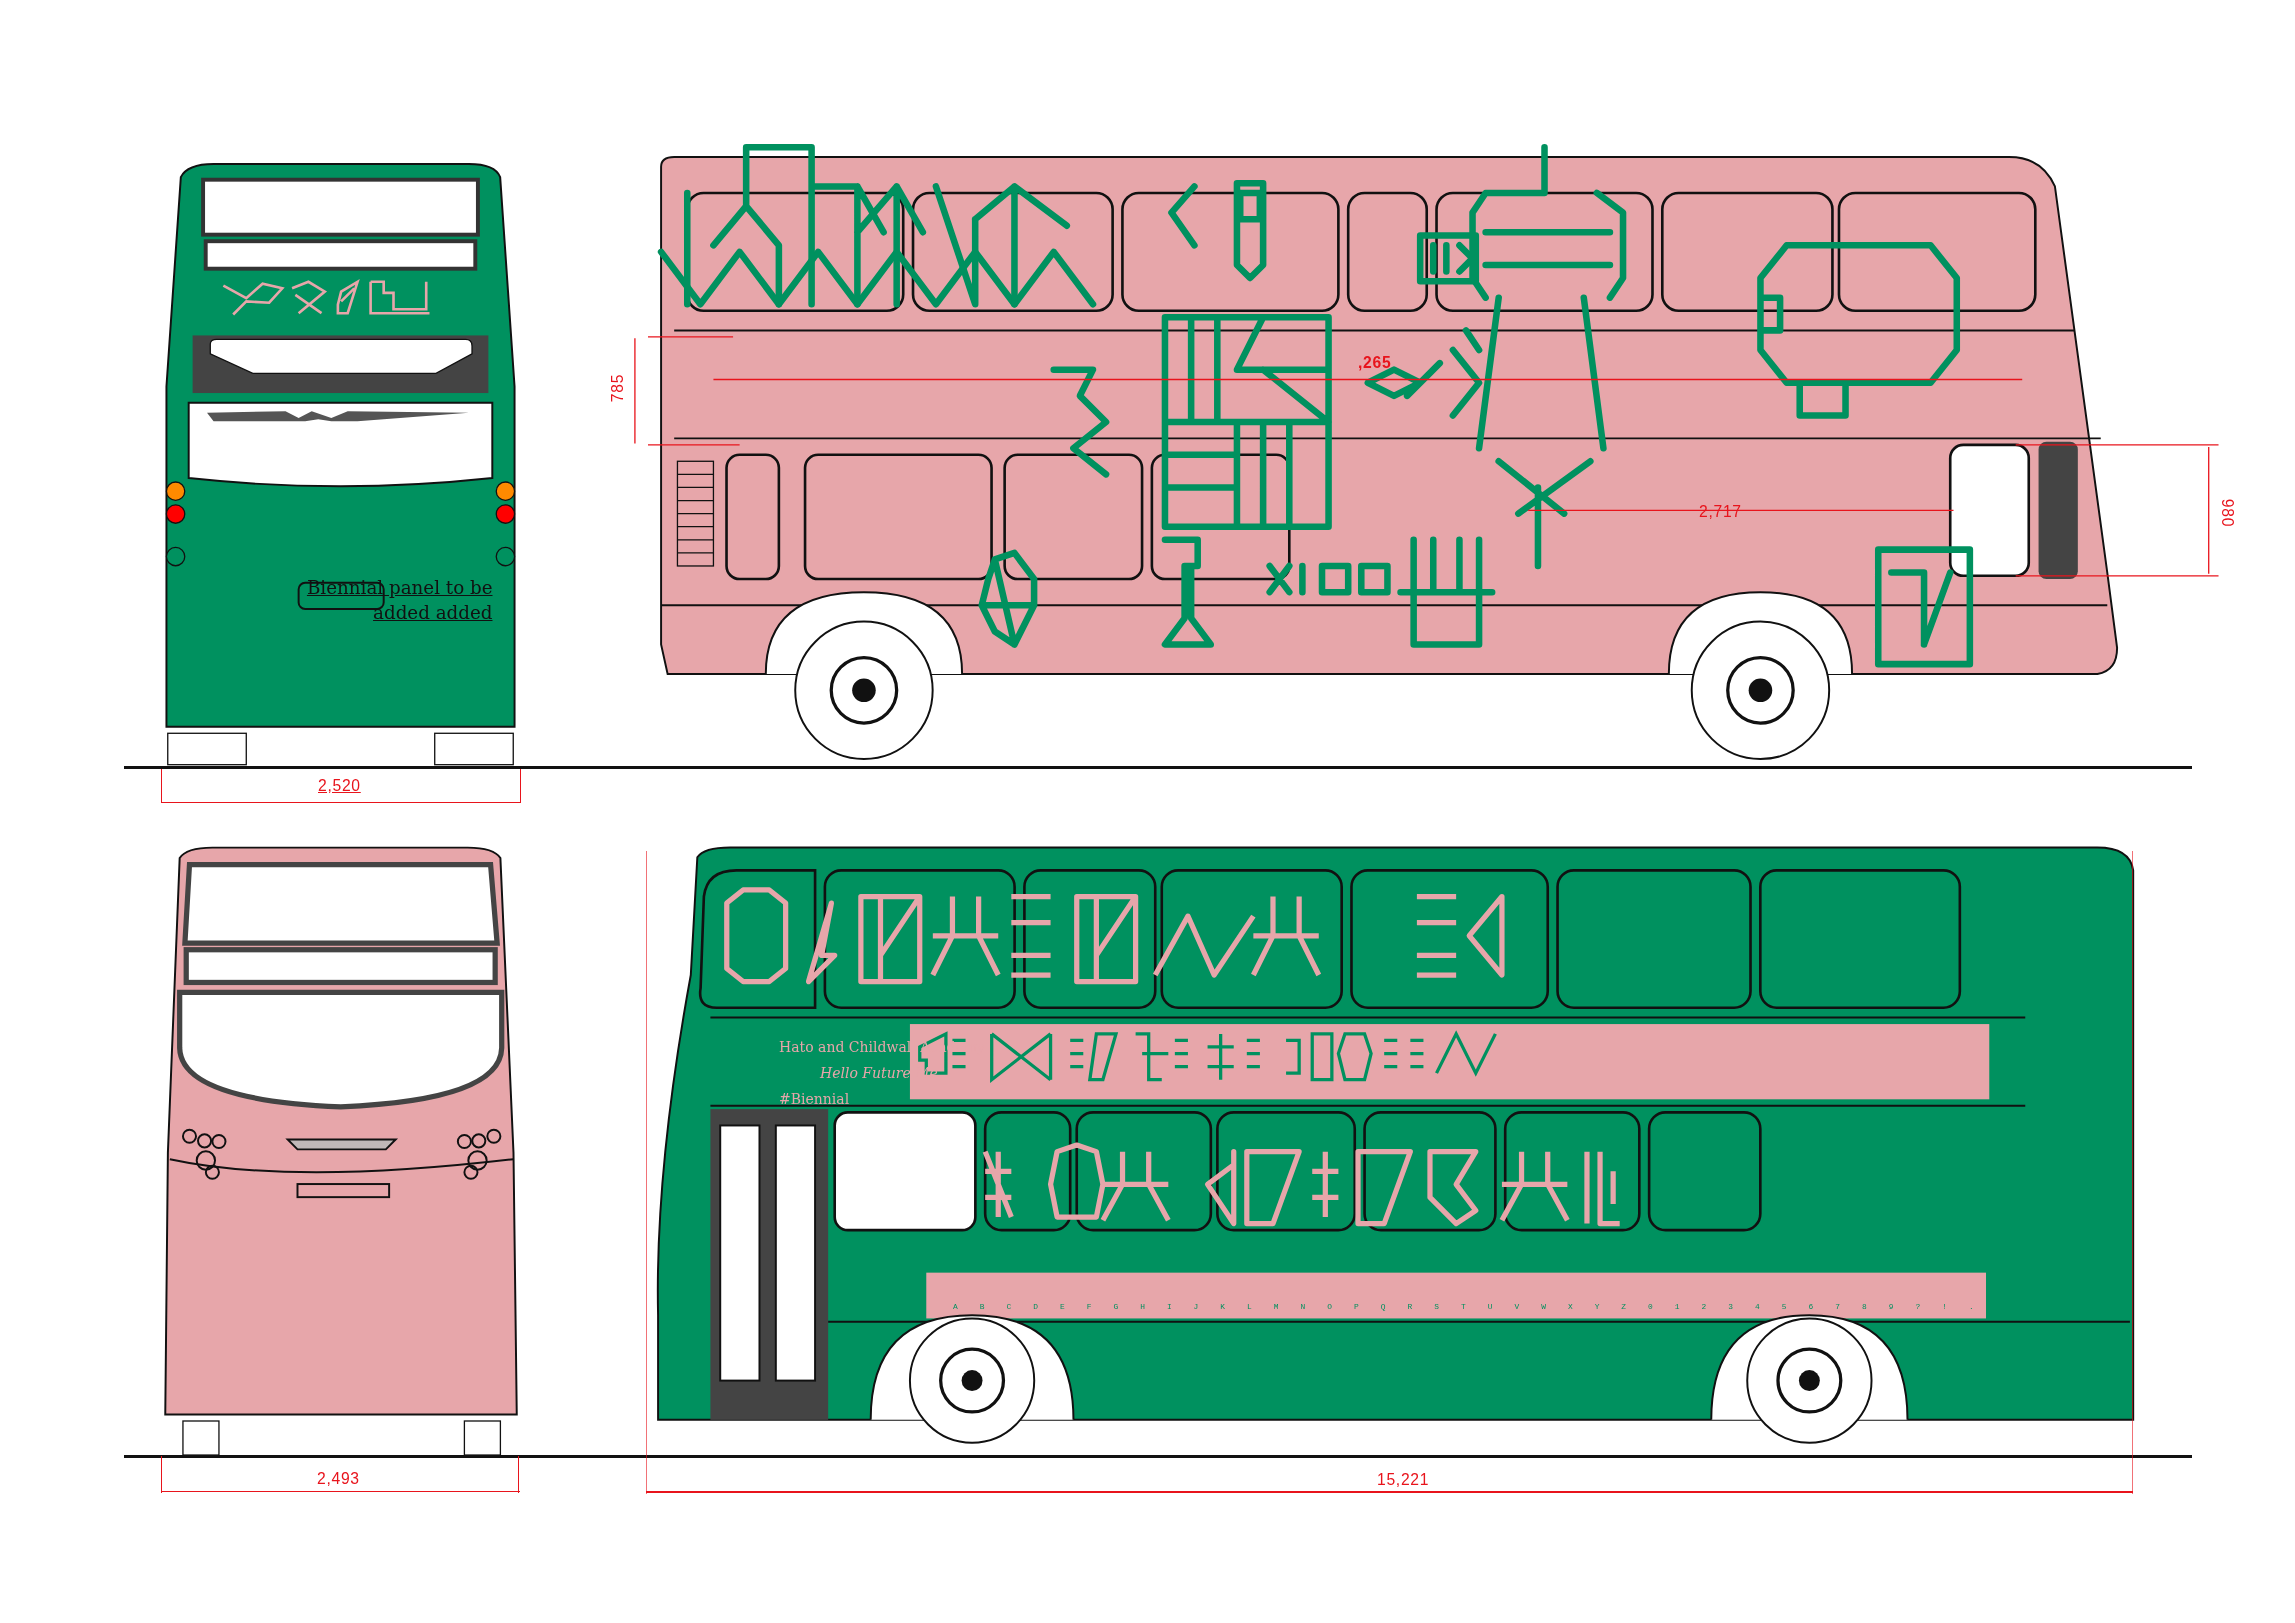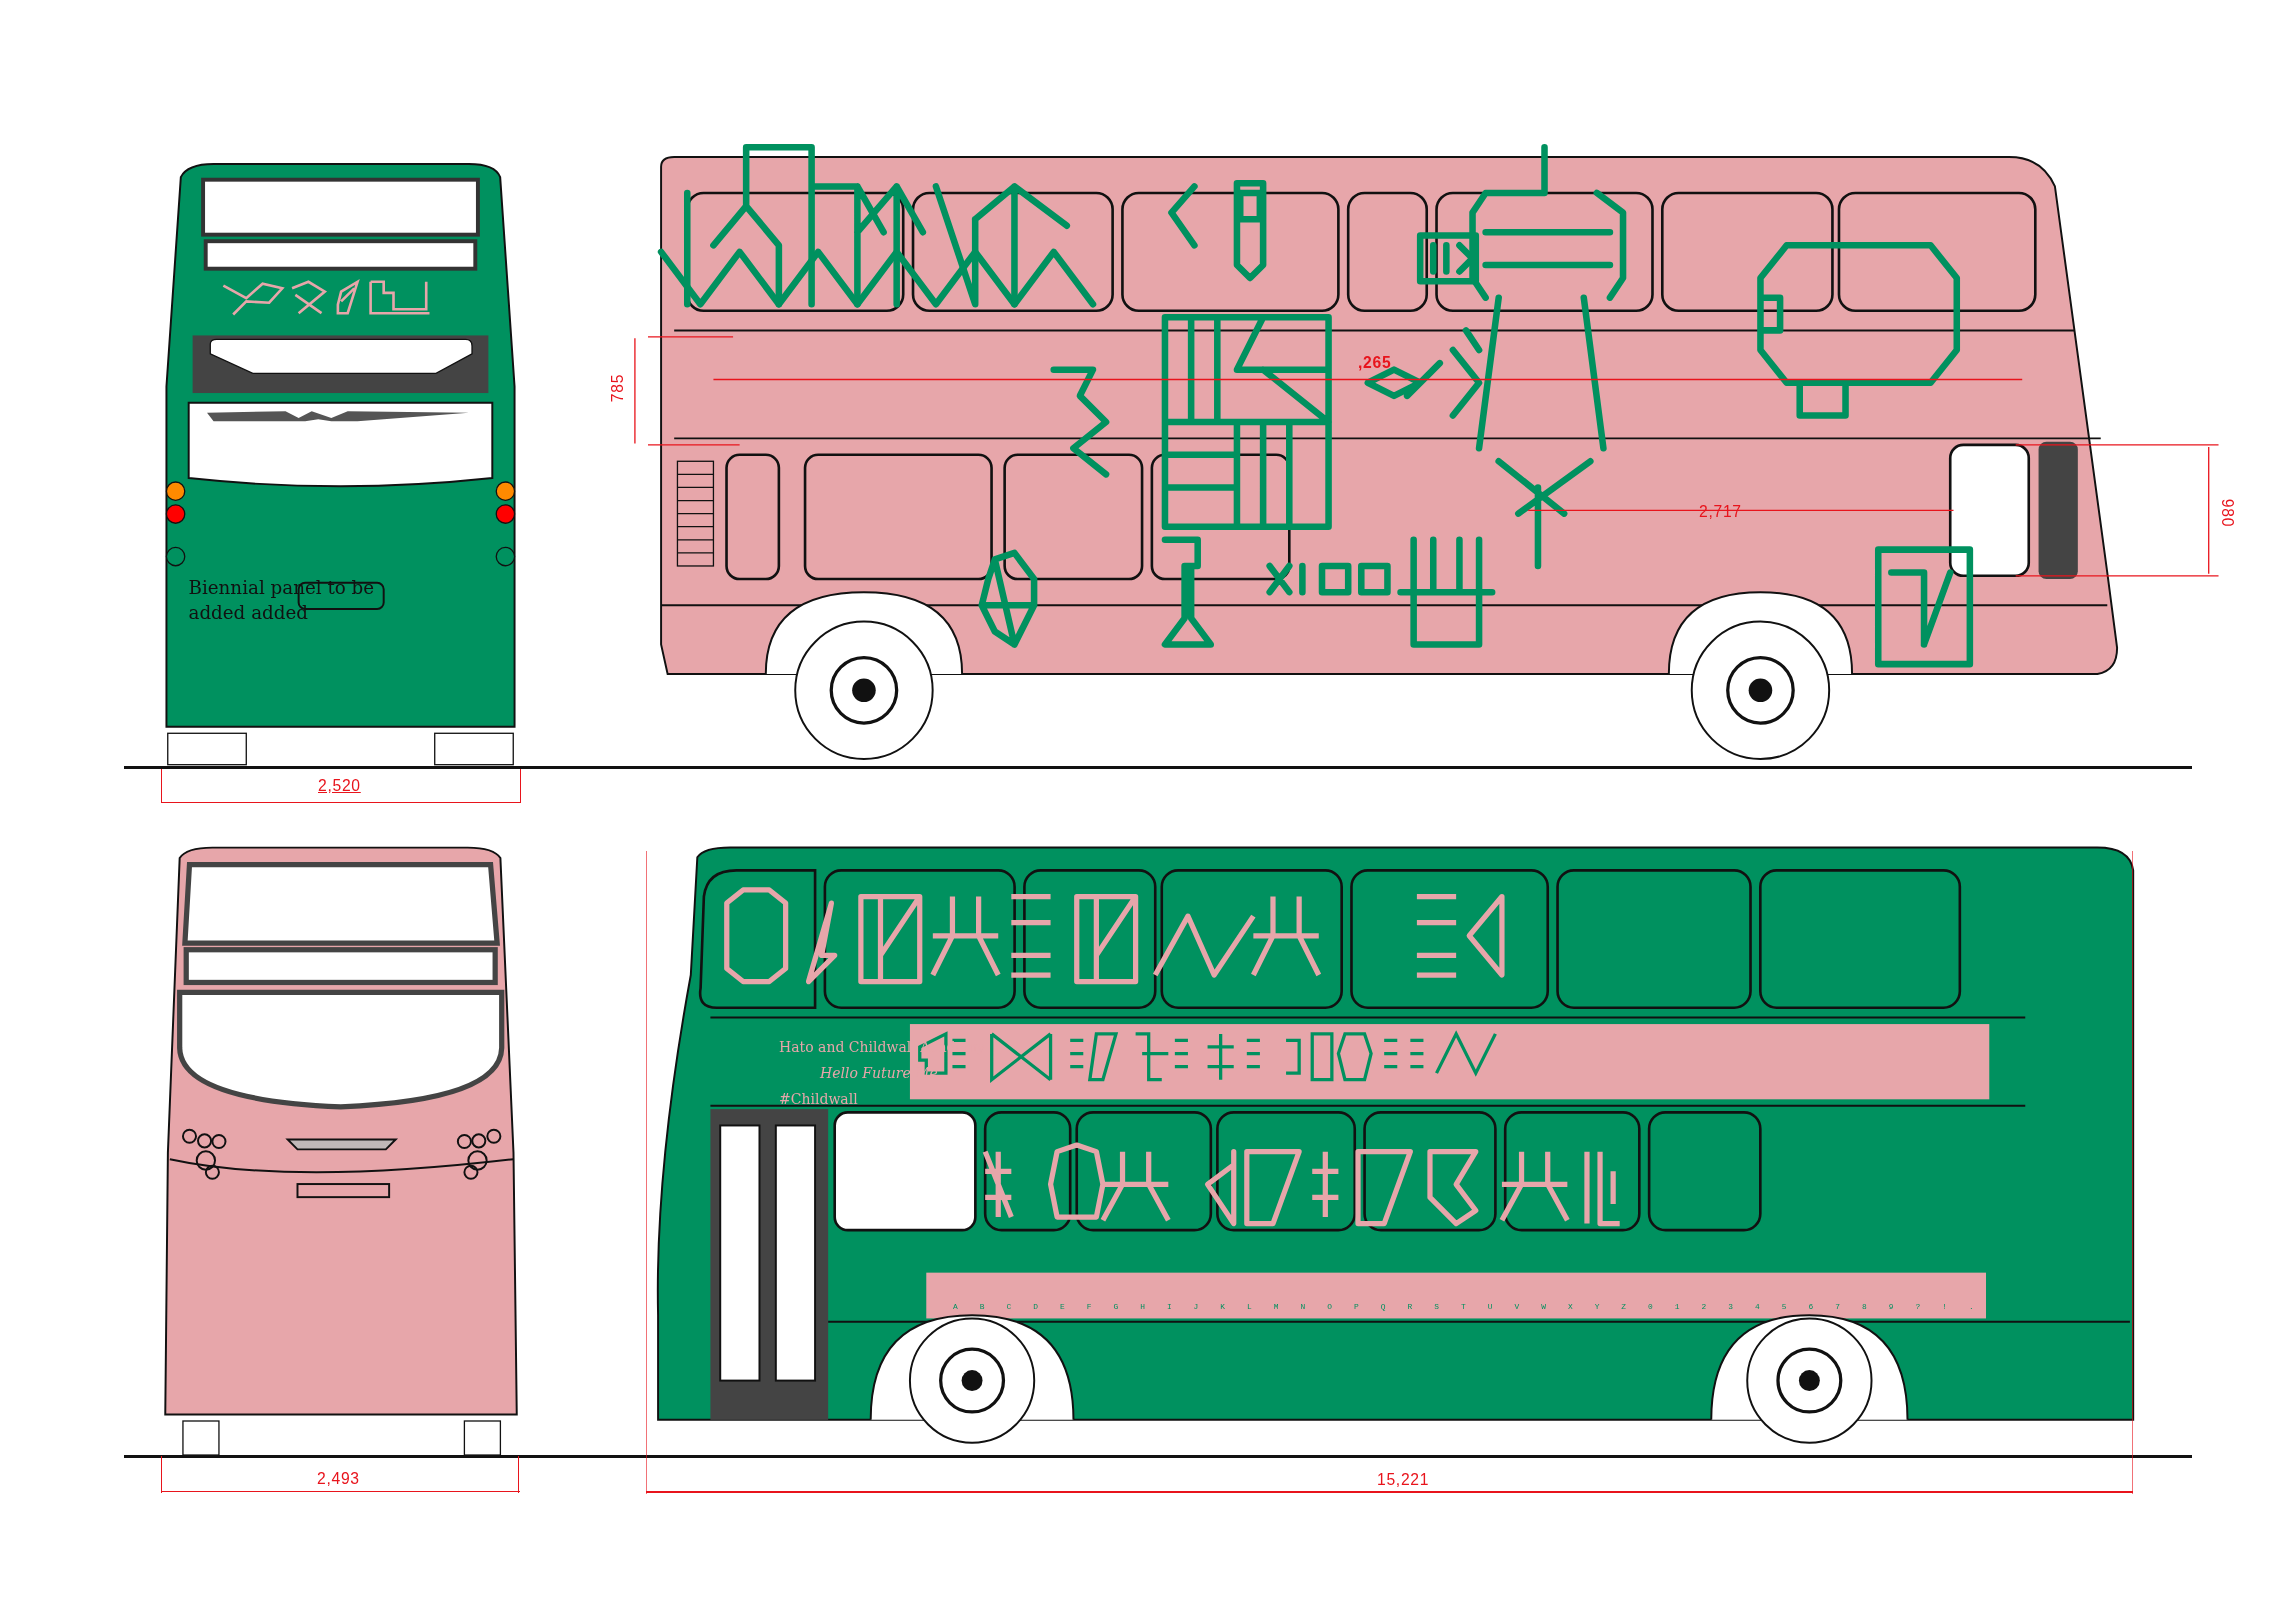--- a/index.html
+++ b/index.html
@@ -44,21 +44,21 @@
     <circle cx="526" cy="500" r="14" fill="#ff8a00" stroke="#111" stroke-width="2"></circle>
     <circle cx="526" cy="535" r="14" fill="#ff0000" stroke="#111" stroke-width="2"></circle>
     <circle cx="22" cy="600" r="14" fill="#00915f" stroke="#111" stroke-width="2"></circle>
     <circle cx="526" cy="600" r="14" fill="#00915f" stroke="#111" stroke-width="2"></circle>
 
     <rect x="210" y="640" width="130" height="40" rx="10" fill="#00915f" stroke="#111" stroke-width="3"></rect>
 
     <rect x="10" y="870" width="120" height="48" fill="#fff" stroke="#111" stroke-width="2"></rect>
     <rect x="418" y="870" width="120" height="48" fill="#fff" stroke="#111" stroke-width="2"></rect>
   </svg>
-  <div class="abs panel-text" style="left:27.5px;top:411px;width:304px;text-align:left;font-size:18.3px;line-height:25px;color:#111;">
+  <div class="abs panel-text" style="left:27.5px;top:411px;width:304px;text-align:right;font-size:18.3px;line-height:25px;color:#111;text-decoration:underline;">
     <div>Biennial panel to be</div>
     <div>added added</div>
   </div>
 </div>
 
 <div class="dim-line" style="left:161px;top:802px;width:360px;height:1.3px;"></div>
 <div class="dim-line" style="left:161px;top:769px;width:1.3px;height:34px;"></div>
 <div class="dim-line" style="left:520px;top:769px;width:1.3px;height:34px;"></div>
 <div class="dim-text" style="left:318px;top:777px;text-decoration:underline;">2,520</div>
 
@@ -257,21 +257,21 @@
       <path d="M880 290 L880 360 M860 310 L900 310 M860 340 L900 340 M920 300 L940 300 M920 320 L940 320 M920 340 L940 340"></path>
       <path d="M980 300 L1000 300 L1000 350 L980 350 M1020 290 L1050 290 L1050 360 L1020 360 Z M1070 290 L1100 290 L1110 320 L1100 360 L1070 360 L1060 320 Z"></path>
       <path d="M1130 300 L1150 300 M1130 320 L1150 320 M1130 340 L1150 340 M1170 300 L1190 300 M1170 320 L1190 320 M1170 340 L1190 340"></path>
       <path d="M1210 350 L1240 290 L1270 350 L1300 290"></path>
     </g>
   </svg>
 
   <div class="abs panel-text" style="left:134px;top:190px;color:#e7a6aa;font-size:14px;line-height:26px;">
     <div>Hato and Childwall Academy</div>
     <div style="font-style:italic;margin-left:41px;">Hello Future Me</div>
-    <div>#Childwall</div>
+    <div>#Biennial</div>
   </div>
 
   <div class="abs" style="left:308px;top:458px;width:1021px;display:flex;justify-content:space-between;font-family:'Liberation Mono',monospace;font-size:7.9px;color:#00915f;">
     <span>A</span>
     <span>B</span>
     <span>C</span>
     <span>D</span>
     <span>E</span>
     <span>F</span>
     <span>G</span>

